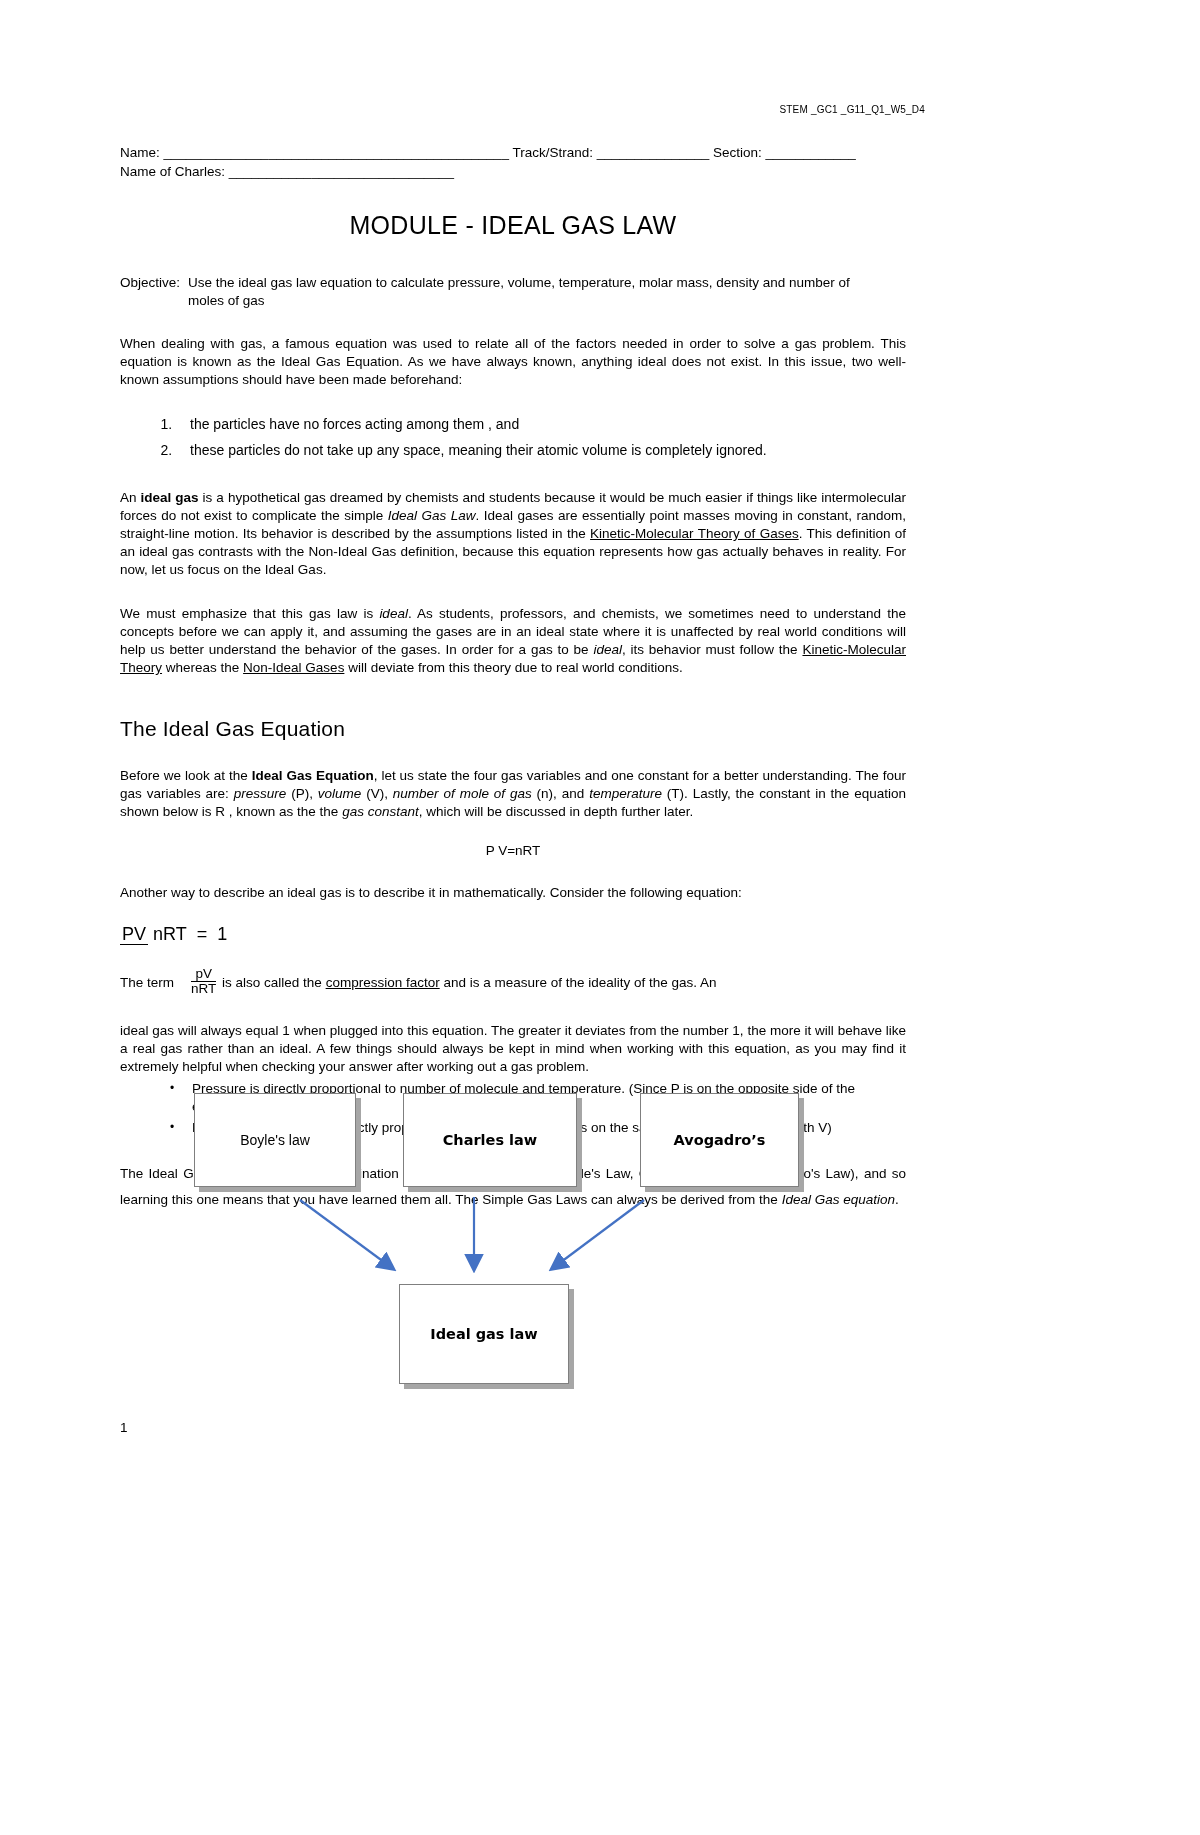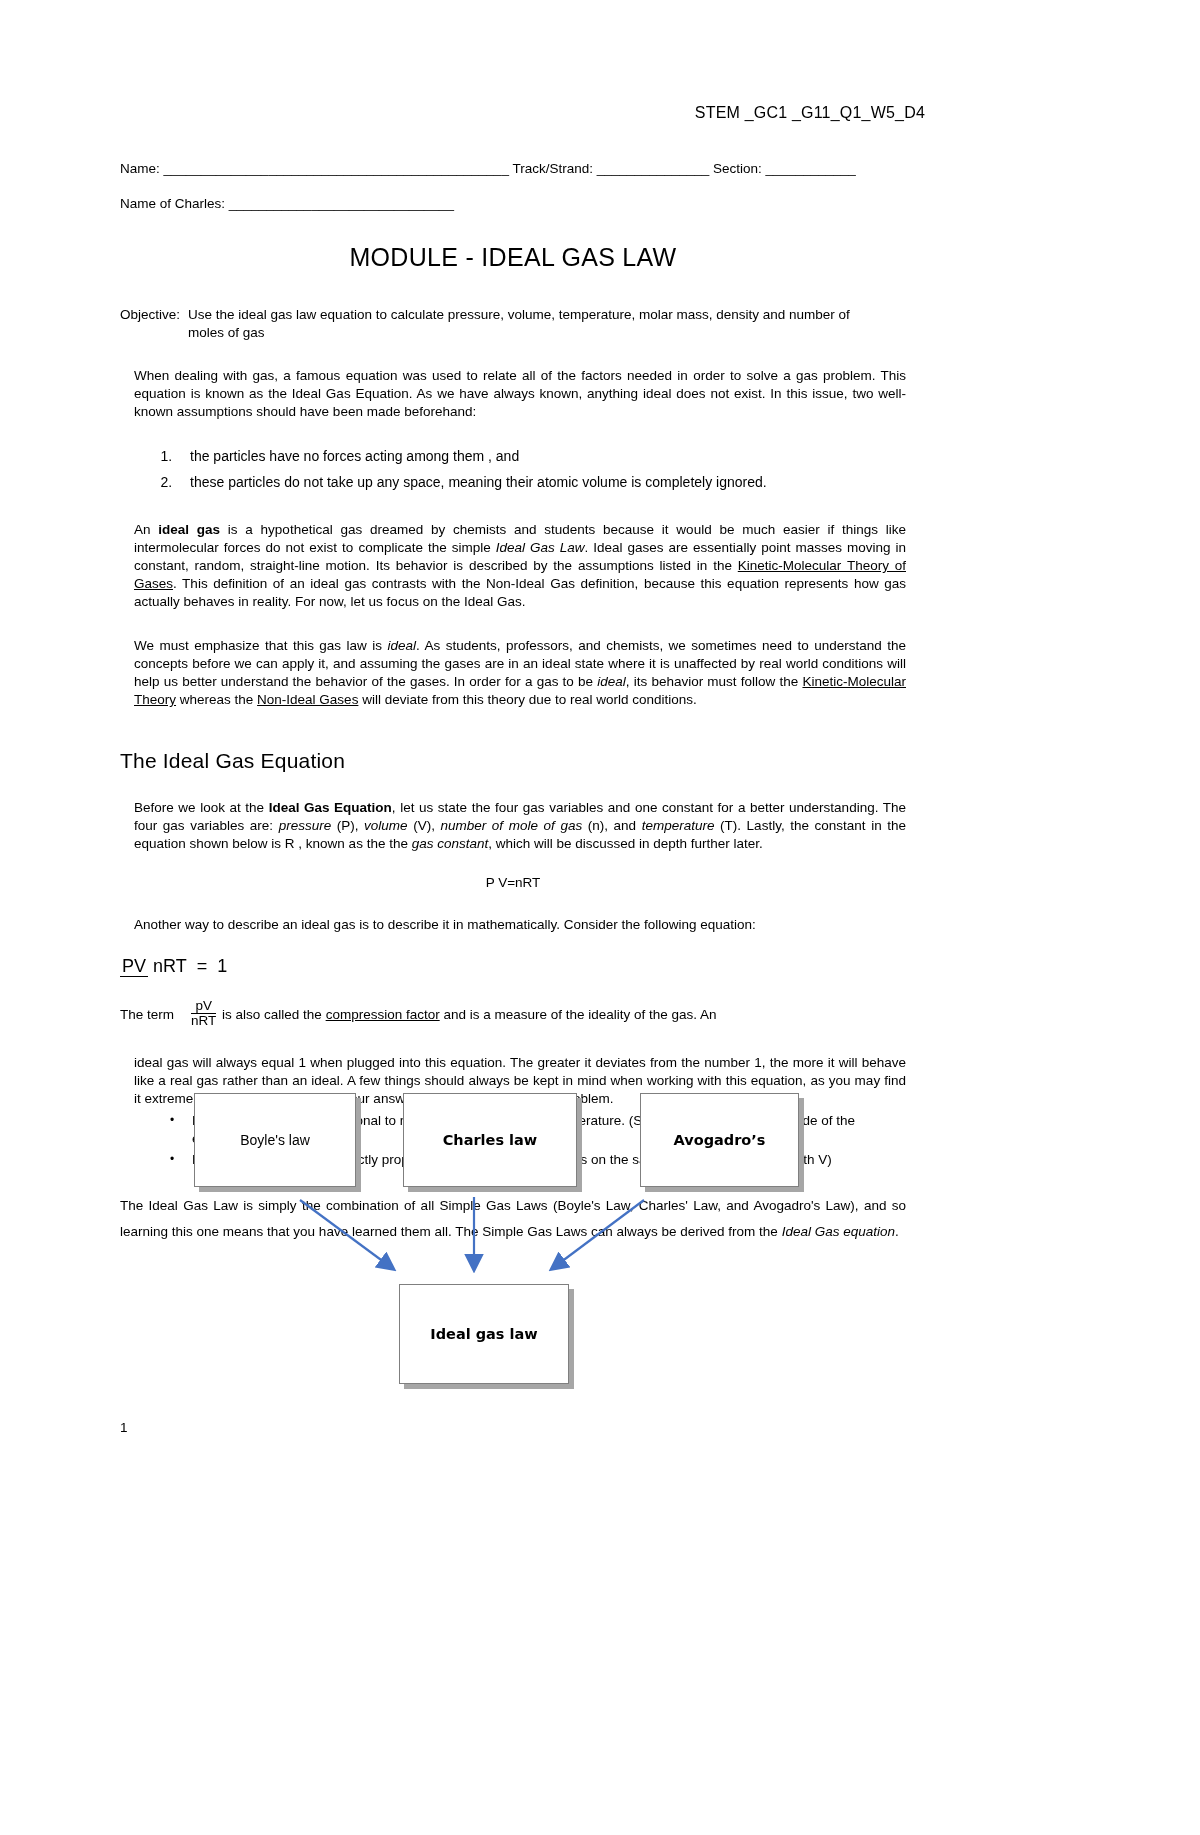--- a/index.html
+++ b/index.html
@@ -4,37 +4,37 @@
 <style>
   html,body{margin:0;padding:0;}
   body{
     width:1200px;height:1835px;background:#ffffff;
     font-family:"Liberation Sans","DejaVu Sans",sans-serif;
     color:#000;position:relative;overflow:hidden;
   }
   .page{position:relative;width:1200px;height:1835px;}
   .hdr-code{
     position:absolute;top:104px;right:275px;
-    font-size:16px;letter-spacing:.2px;white-space:nowrap;
+    font-size:10px;letter-spacing:.2px;white-space:nowrap;
   }
   .content{position:absolute;left:120px;top:143px;width:786px;}
-  .fillline{font-size:13.5px;line-height:19px;white-space:nowrap;margin-top:16px;}
+  .fillline{font-size:13.5px;line-height:19px;white-space:nowrap;}
   .doc-title{
     text-align:center;font-size:25px;font-weight:400;
     margin:30px 0 0 0;letter-spacing:.3px;
   }
   .objective{
     margin-top:34px;font-size:13.5px;line-height:17.5px;
     display:flex;
   }
   .objective .olabel{white-space:nowrap;margin-right:8px;}
   .objective .otext{max-width:700px;}
   p.body{
     font-size:13.5px;line-height:18px;text-align:justify;
-    margin:26px 0 0 14px;
+    margin:26px 0 0 0;
   }
   ol.assume{
     margin:22px 0 0 0;padding-left:56px;font-size:14px;line-height:26px;
   }
   ol.assume li{padding-left:14px;}
   h2.sec{
     font-size:21px;font-weight:400;margin:40px 0 0 0;letter-spacing:.2px;
   }
   .eq-center{
     text-align:center;font-size:13.5px;margin:22px 0 0 0;

